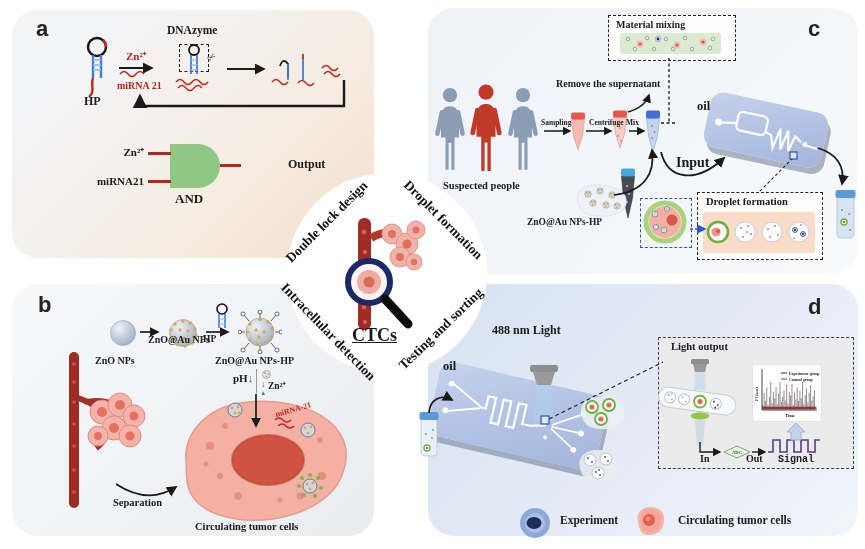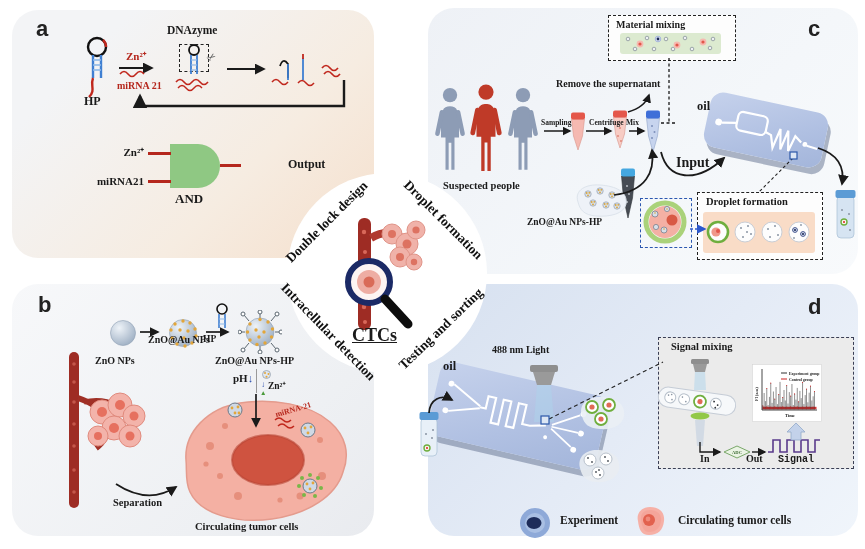--- a/index.html
+++ b/index.html
@@ -471,21 +471,21 @@
   <svg class="art" style="left:834px;top:188px;" width="24" height="52" viewBox="0 0 24 52">
     <rect x="3" y="8" width="17" height="42" rx="4" fill="#d6e4f2" stroke="#a8bed4" stroke-width="0.7"></rect>
     <rect x="1.5" y="2" width="20" height="8" rx="2" fill="#5b9bd5"></rect>
     <circle cx="10" cy="34" r="3" fill="#fff" stroke="#6fae3e" stroke-width="1.4"></circle>
       <circle cx="10" cy="34" r="1.2" fill="#e2564a"></circle>
     <circle cx="15" cy="26" r="1" fill="#8a95a3"></circle>
       <circle cx="8" cy="22" r="1" fill="#8a95a3"></circle>
       <circle cx="16" cy="42" r="1" fill="#8a95a3"></circle>
   </svg>
 
-  <div class="lbl ctr" style="left:492px;top:344px;width:98px;font-size:10px;">488 nm Light</div>
+  <div class="lbl ctr" style="left:492px;top:324px;width:98px;font-size:12px;">488 nm Light</div>
   <div class="lbl" style="left:443px;top:360px;font-size:12.5px;">oil</div>
 
   <div class="chip" style="left:432px;top:378px;width:172px;height:76px;transform:rotate(13deg);">
     <svg width="172" height="76" viewBox="0 0 176 78">
       <circle cx="14" cy="22" r="3" fill="#fff"></circle>
         <circle cx="14" cy="50" r="3" fill="#fff"></circle>
       <path d="M17,22 L48,38 M17,50 L48,40" stroke="#fff" stroke-width="2" fill="none"></path>
       <path d="M48,39 L54,39 L54,26 L62,26 L62,52 L70,52 L70,26 L78,26 L78,52 L86,52 L86,26 L94,26 L94,46 L102,46 L118,42" stroke="#fff" stroke-width="2.2" fill="none"></path>
       <path d="M124,40 L150,24 M124,42 L152,42 M124,44 L148,58" stroke="#fff" stroke-width="1.8" fill="none"></path>
       <circle cx="153" cy="22" r="3" fill="#fff"></circle>
@@ -528,21 +528,21 @@
         <circle cx="18" cy="16" r="0.9"></circle>
         <circle cx="31" cy="11" r="0.9"></circle>
       <circle cx="34" cy="15" r="0.9"></circle>
         <circle cx="22" cy="26" r="0.9"></circle>
         <circle cx="26" cy="29" r="0.9"></circle>
         <circle cx="25" cy="24" r="0.9"></circle>
     </g>
   </svg>
 
   <div class="dash-box" style="left:658px;top:337px;width:194px;height:130px;border-color:#3a3f55;background:#ebebeb;"></div>
-  <div class="lbl" style="left:671px;top:341px;font-size:10.5px;">Signal mixing</div>
+  <div class="lbl" style="left:671px;top:341px;font-size:10.5px;">Light output</div>
   <div class="lbl ctr" style="left:700px;top:453px;width:20px;font-size:10px;">In</div>
   <div class="lbl ctr" style="left:746px;top:453px;width:24px;font-size:10px;">Out</div>
   <div class="lbl ctr" style="left:778px;top:454px;width:44px;font-size:10px;font-family:Liberation Mono, monospace;">Signal</div>
 
   <svg class="art" id="inset-chart" style="left:752px;top:364px;z-index:4;" width="70" height="58" viewBox="0 0 70 58">
     <rect x="0.5" y="0.5" width="69" height="57" fill="#fff" stroke="#d5d5d5" stroke-width="0.6"></rect>
     <g id="chart-spikes">
         <rect x="10.5" y="42.8" width="54" height="2.4" fill="#cc2222" opacity="0.9"></rect>
         <line x1="10.8" x2="10.8" y1="45.5" y2="41.9" stroke="#333333" stroke-width="0.55"></line>
         <circle cx="10.8" cy="41.9" r="0.55" fill="#cc2222"></circle>

